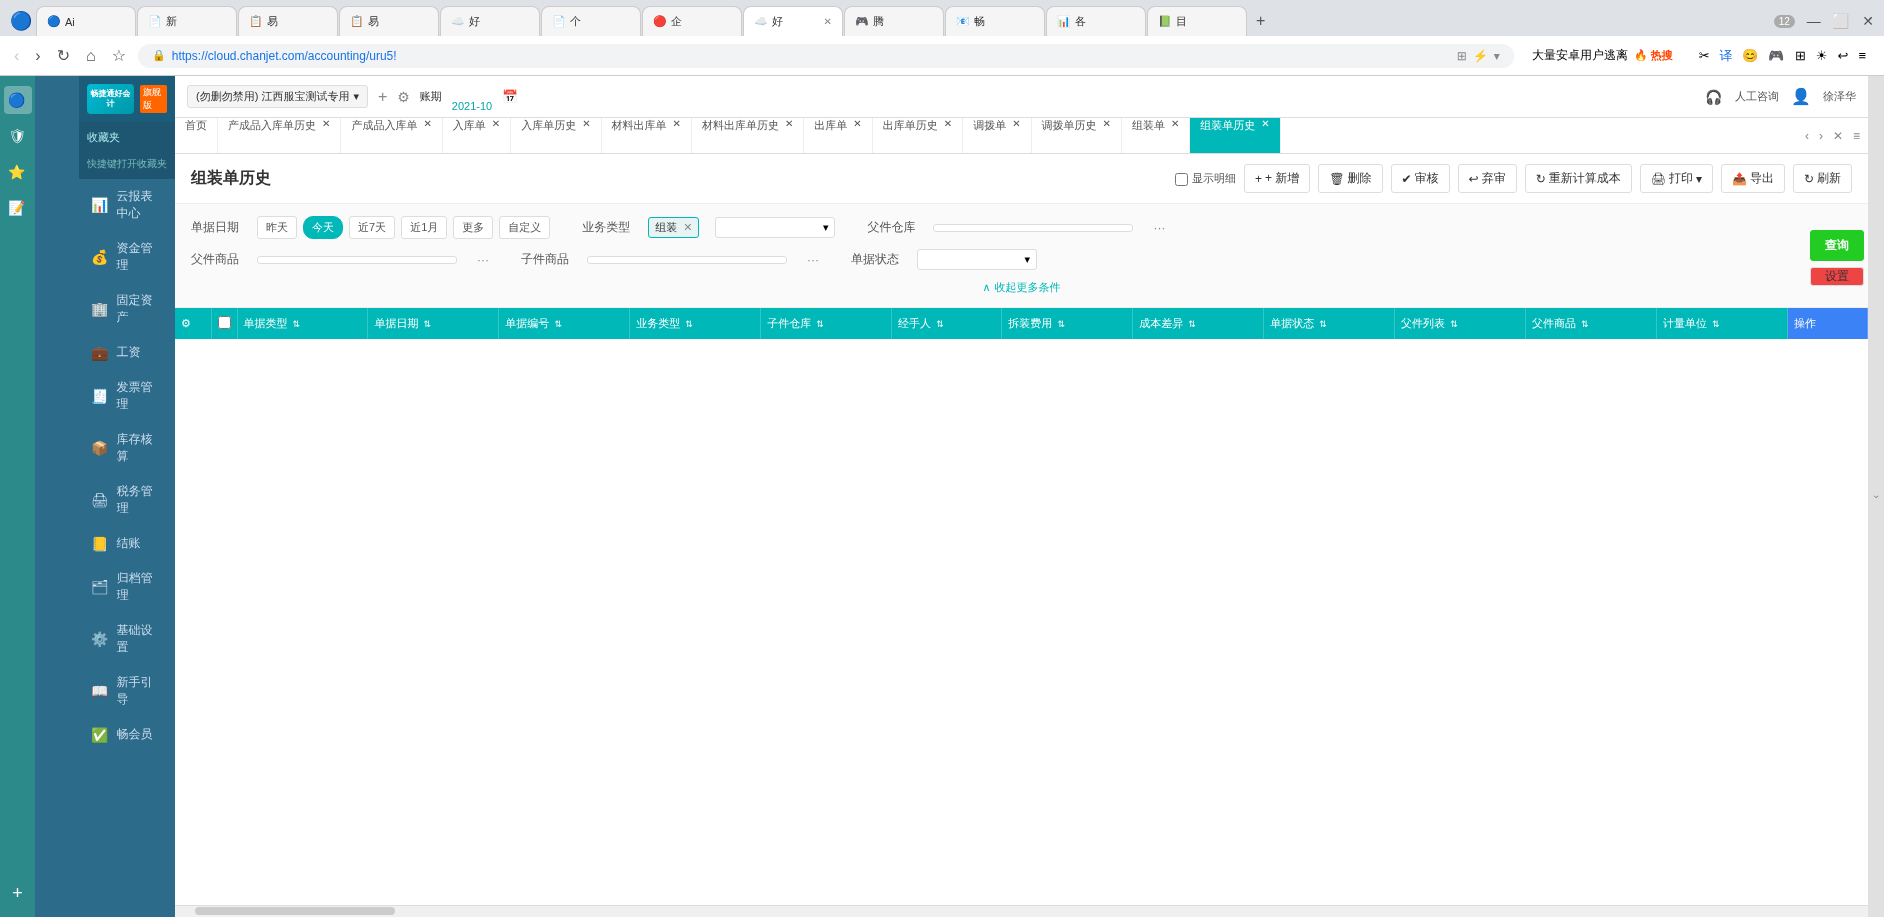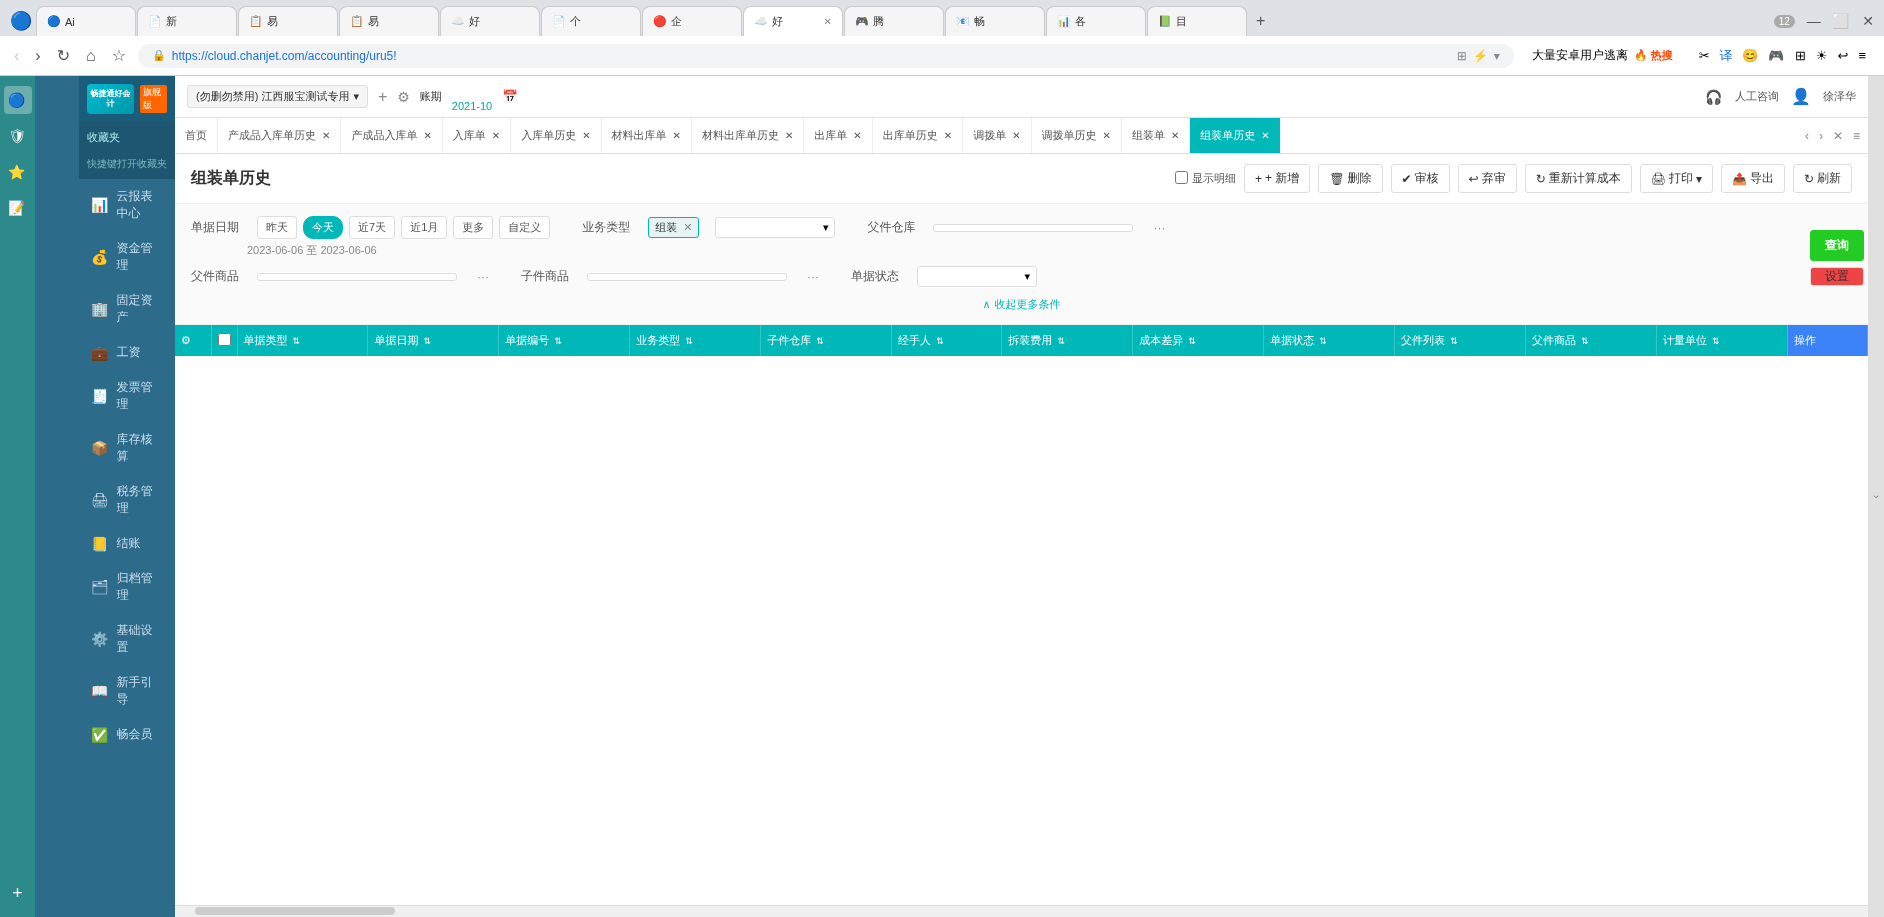--- a/index.html
+++ b/index.html
@@ -49,21 +49,21 @@
 
     
     .top-bar { background: #fff; border-bottom: 1px solid #ddd; padding: 0 12px; height: 42px; display: flex; align-items: center; gap: 10px; }
     .company-selector { display: flex; align-items: center; gap: 4px; background: #f5f5f5; border: 1px solid #ddd; border-radius: 3px; padding: 3px 8px; font-size: 11px; color: #333; cursor: pointer; }
     .period-label { font-size: 11px; color: #333; }
     .period-value { color: #00a8a8; font-size: 11px; cursor: pointer; margin-top: 19px; }
     .top-bar-right { margin-left: auto; display: flex; align-items: center; gap: 12px; font-size: 11px; color: #555; }
 
     
     .tab-nav { background: #fff; border-bottom: 1px solid #ddd; display: flex; align-items: center; overflow-x: auto; height: 36px; white-space: nowrap; }
-    .page-tab { display: inline-flex; align-items: center; padding: 0 10px; height: 36px; font-size: 11px; color: #555; cursor: pointer; border-right: 1px solid #eee; gap: 4px; }
+    .page-tab { display: inline-flex; align-items: flex-start; padding: 0 10px; height: 36px; font-size: 11px; color: #555; cursor: pointer; border-right: 1px solid #eee; gap: 4px; }
     .page-tab.active { background: #00b8b8; color: #fff; }
     .page-tab .close-x { color: inherit; font-size: 10px; margin-left: 2px; }
     .tab-nav-arrows { display: flex; align-items: center; padding: 0 4px; gap: 2px; margin-left: auto; }
     .tab-nav-arrow { color: #888; font-size: 12px; cursor: pointer; padding: 2px 4px; }
 
     
     .content-area { flex: 1; overflow: auto; padding: 0; background: #fff; }
 
     
     .page-header { display: flex; align-items: center; justify-content: space-between; padding: 10px 16px; border-bottom: 1px solid #eee; }
@@ -96,21 +96,21 @@
     .settings-cell { width: 30px; }
     .ops-cell { width: 80px; background: #3b82f6; }
 
     
     .scrollbar-area { height: 12px; background: #f0f0f0; border-top: 1px solid #ddd; position: relative; }
     .scrollbar-thumb { height: 8px; width: 200px; background: #ccc; border-radius: 4px; position: absolute; bottom: 2px; left: 20px; }
 
     
     .right-panel-toggle { width: 16px; background: #e0e0e0; display: flex; align-items: center; justify-content: center; cursor: pointer; font-size: 10px; color: #888; writing-mode: vertical-rl; }
 
-    .display-toggle { display: flex; align-items: flex-start; gap: 4px; font-size: 11px; color: #555; }
+    .display-toggle { display: flex; align-items: flex-end; gap: 4px; font-size: 11px; color: #555; }
     .display-toggle input { cursor: pointer; }
   </style>
 </head>
 <body>
 
 <div class="browser-chrome">
 
   <div class="tab-bar">
     <div class="sidebar-icon-item" style="margin-left:8px; color:#00aaff; font-size:18px;">🔵</div>
 
@@ -431,23 +431,20 @@
           </div>
           <div class="filter-select" style="min-width:120px; display:inline-flex; align-items:center; justify-content:flex-end;">
             <span>▾</span>
           </div>
 
           <span style="margin-left:16px;" class="filter-label">父件仓库</span>
           <div class="filter-input" style="min-width:200px;"></div>
           <span class="filter-dots">···</span>
         </div>
 
-        <div style="margin-left:56px; margin-top:-6px; margin-bottom:8px;">
-          <span style="font-size:11px; color:#888;">2023-06-06 至 2023-06-06</span>
-        </div>
 
         <div class="filter-row">
           <span class="filter-label">父件商品</span>
           <div class="filter-input" style="min-width:200px;"></div>
           <span class="filter-dots">···</span>
 
           <span style="margin-left:16px;" class="filter-label">子件商品</span>
           <div class="filter-input" style="min-width:200px;"></div>
           <span class="filter-dots">···</span>
 

